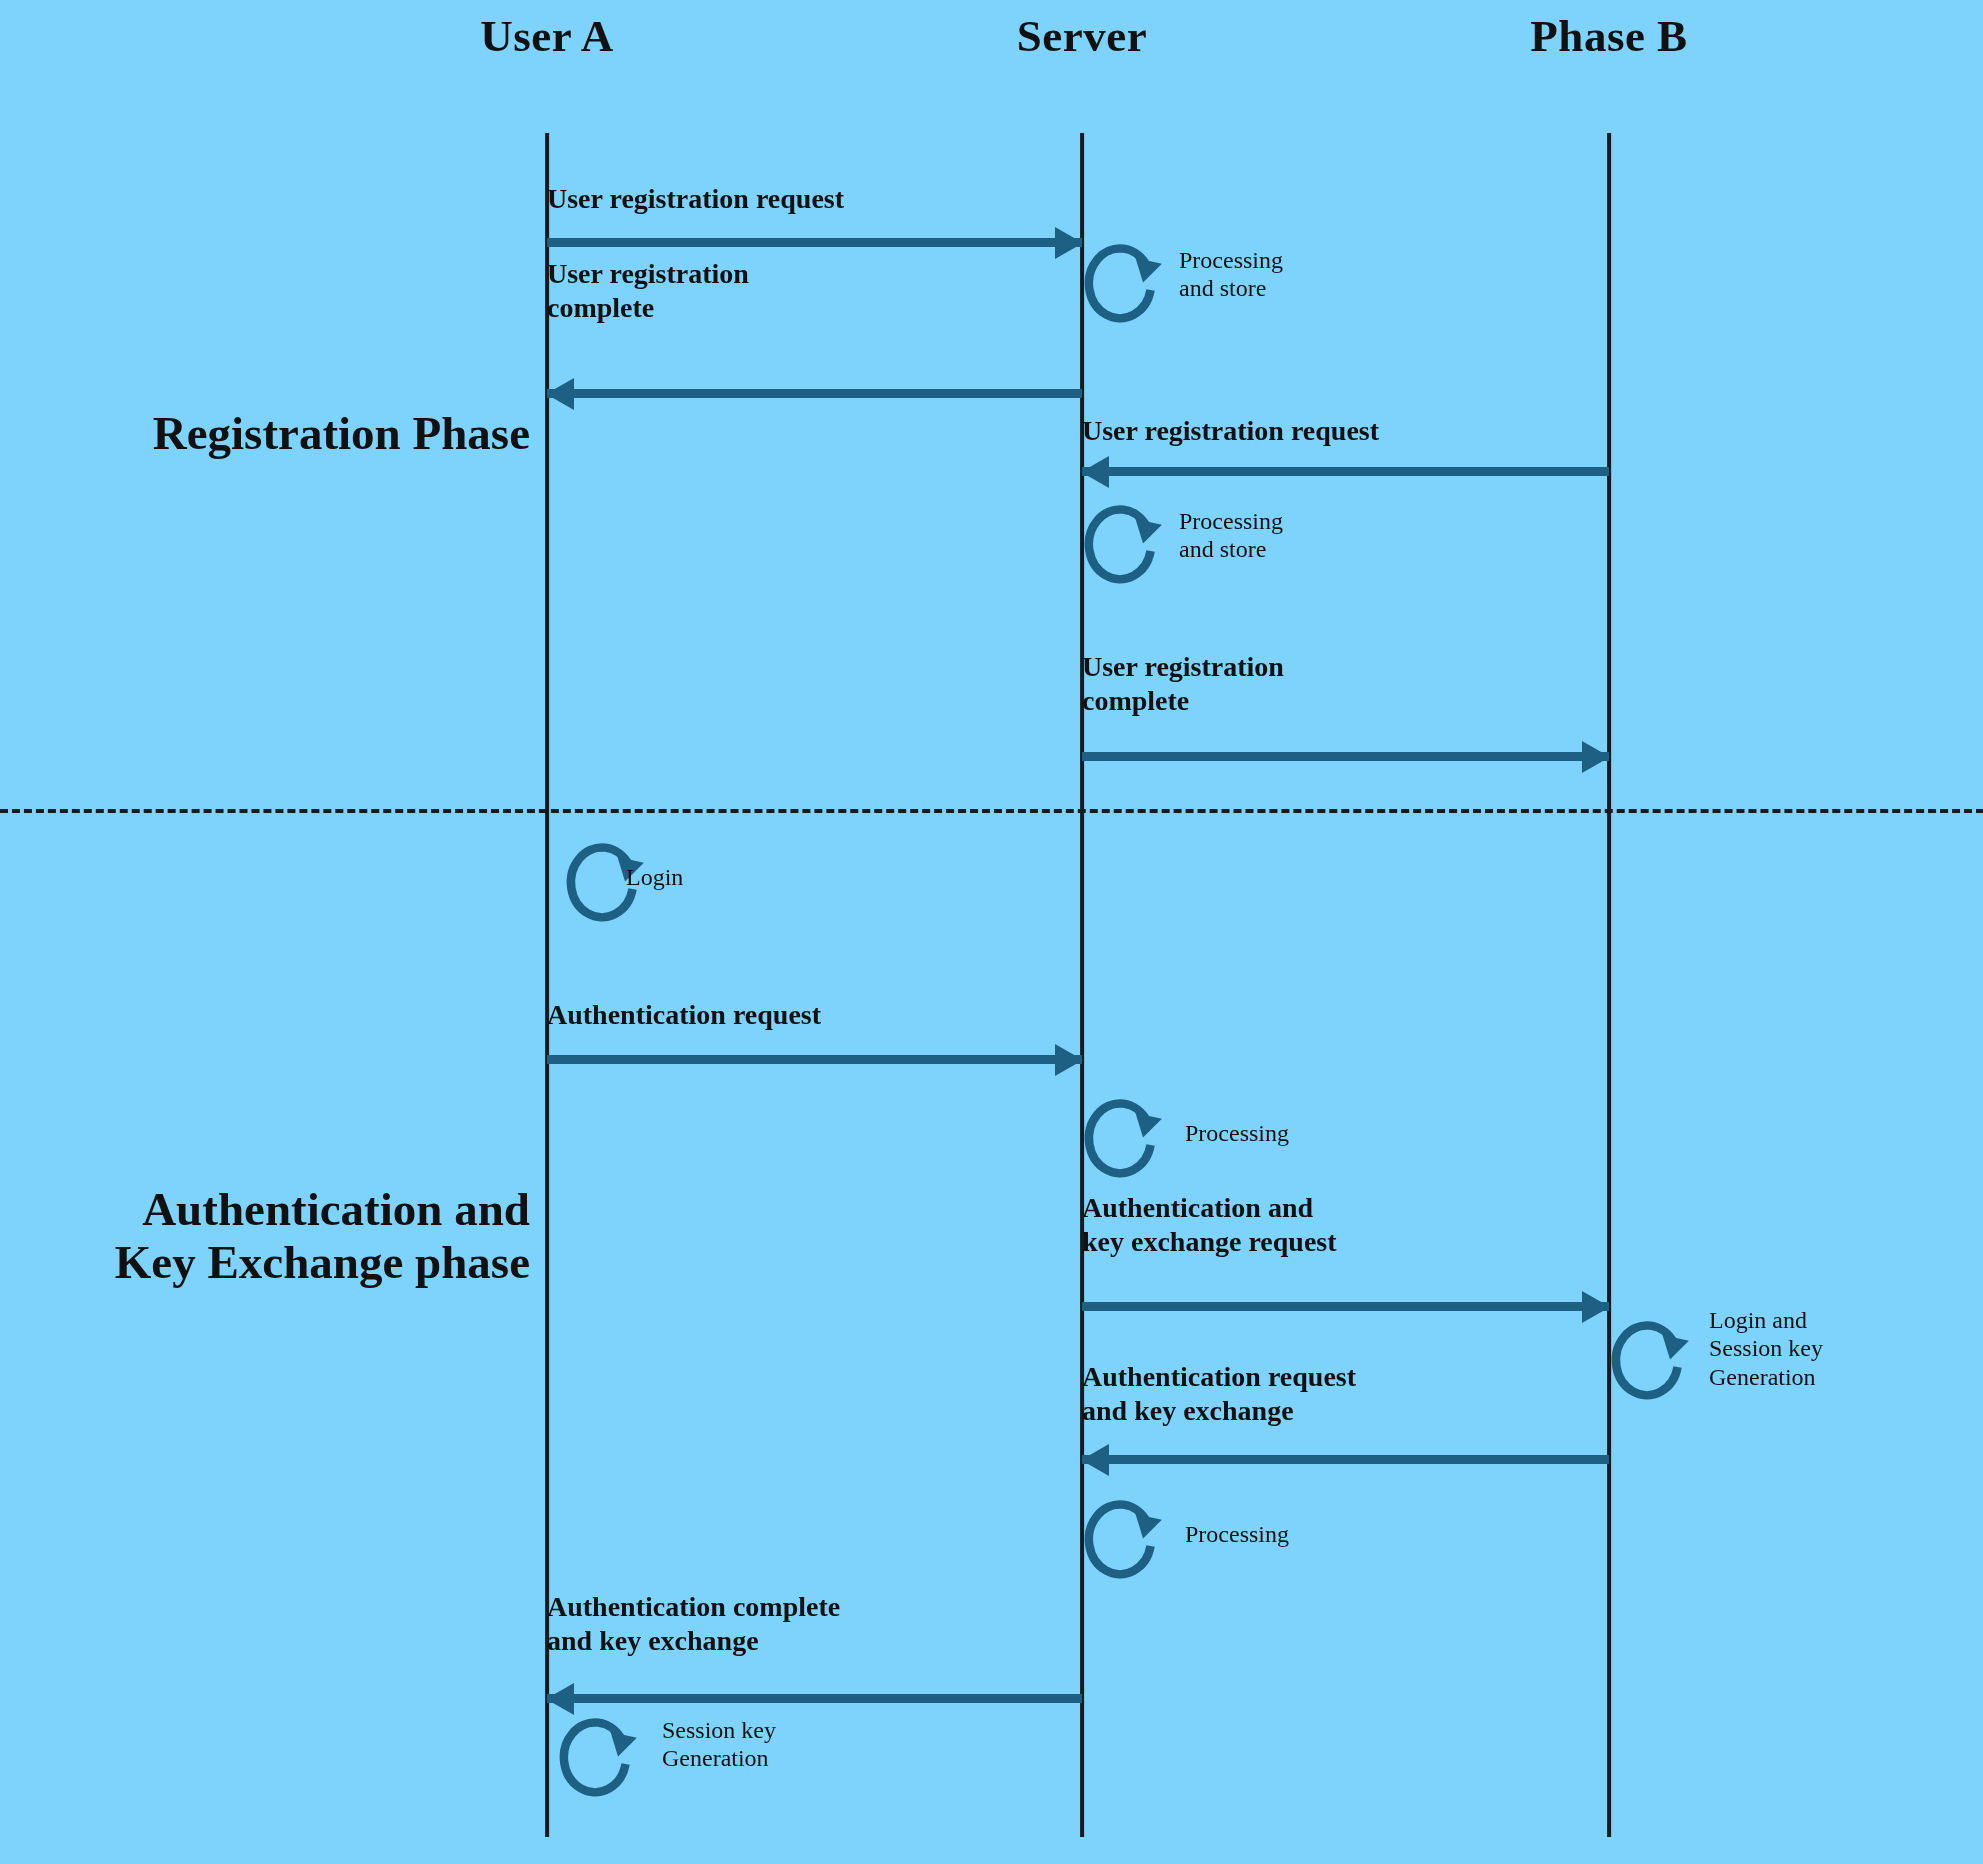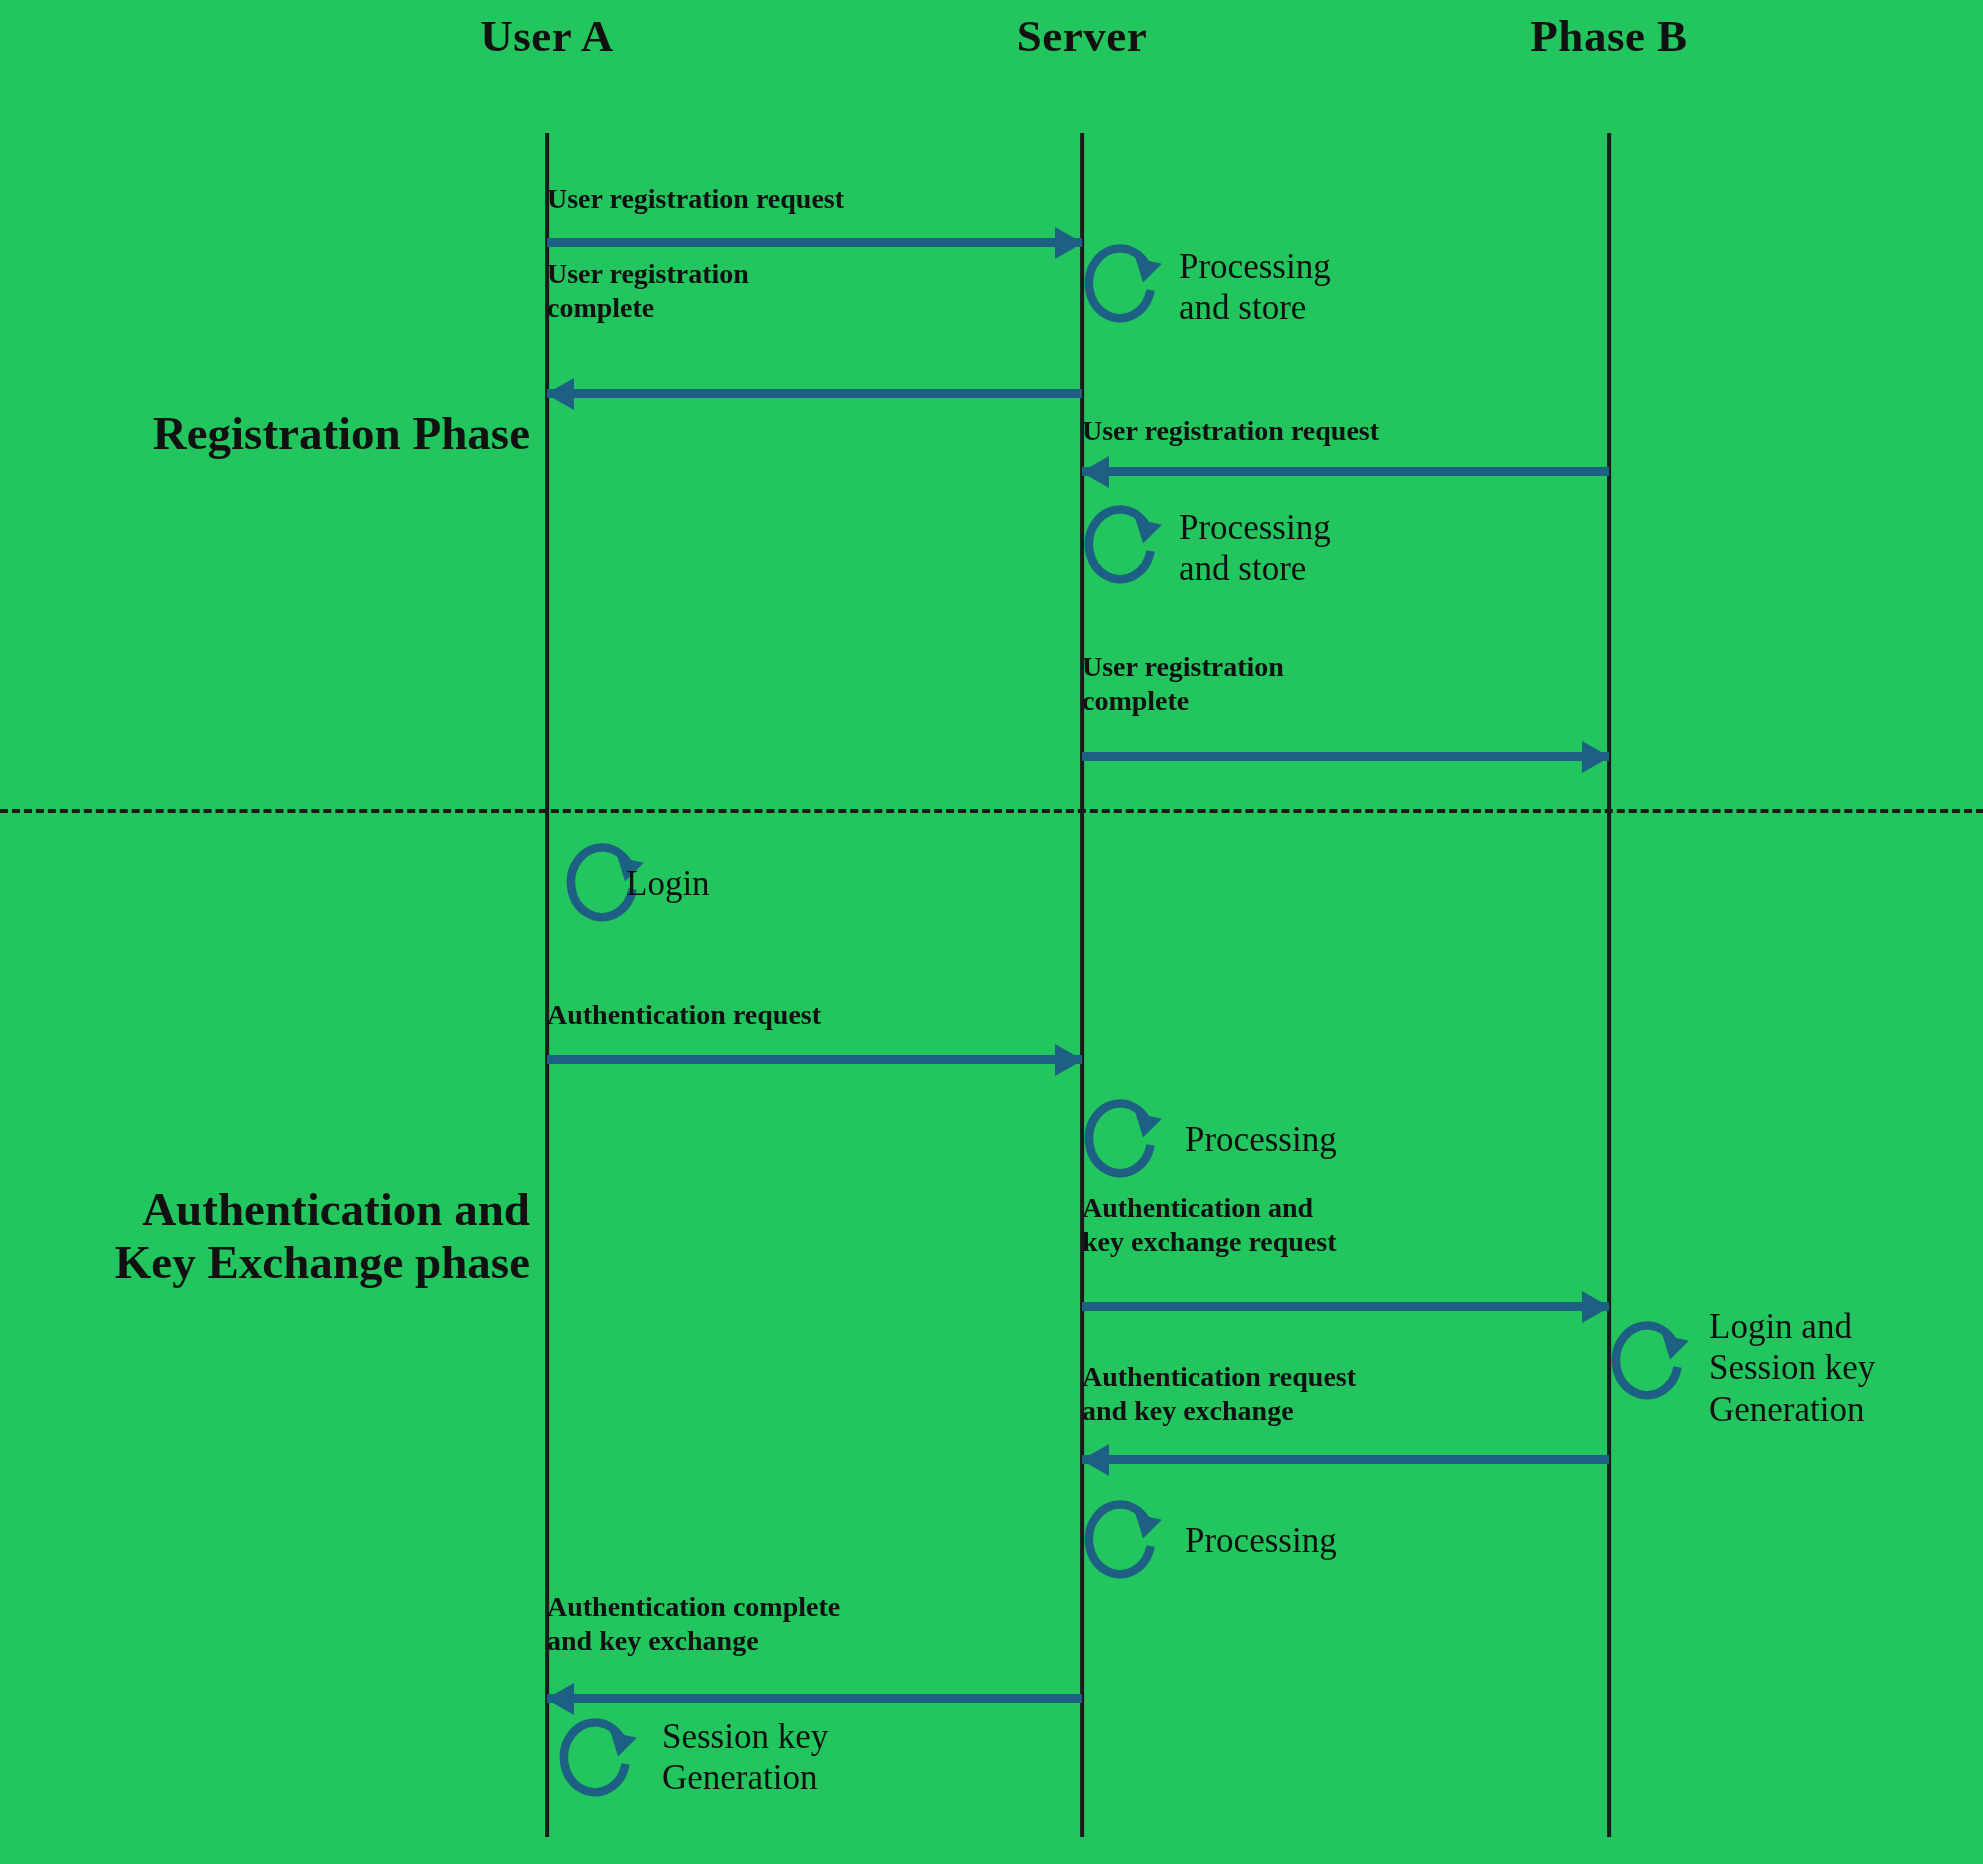--- a/index.html
+++ b/index.html
@@ -8,21 +8,21 @@
     background: #ffffff;
   }
   body {
     font-family: "Liberation Serif", "DejaVu Serif", serif;
     color: #111111;
   }
   #canvas {
     position: relative;
     width: 1984px;
     height: 1864px;
-    background: #22c55e;
+    background: #7dd3fc;
     overflow: hidden;
   }
 
   
   .actor-header {
     position: absolute;
     transform: translateX(-50%);
     font-size: 45px;
     font-weight: bold;
     color: #111111;
@@ -107,21 +107,21 @@
     height: 83px;
   }
   .selfloop svg {
     display: block;
     width: 78px;
     height: 83px;
     overflow: visible;
   }
   .selfloop-label {
     position: absolute;
-    font-size: 35px;
+    font-size: 24px;
     font-weight: normal;
     line-height: 1.18;
     color: #111111;
     white-space: pre-line;
   }
 </style>
 </head>
 <body>
 
 <div id="canvas">

